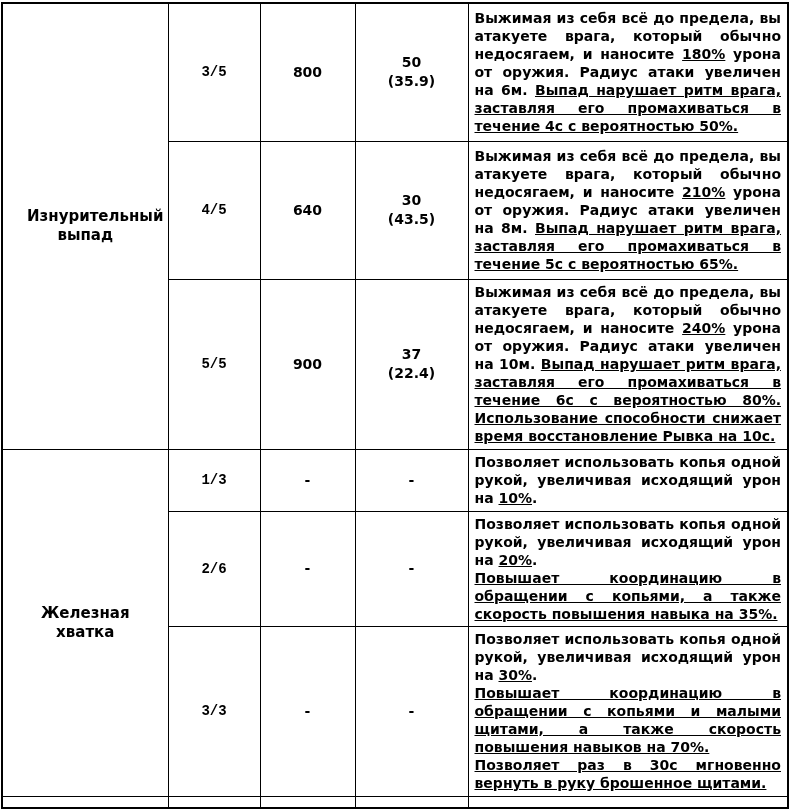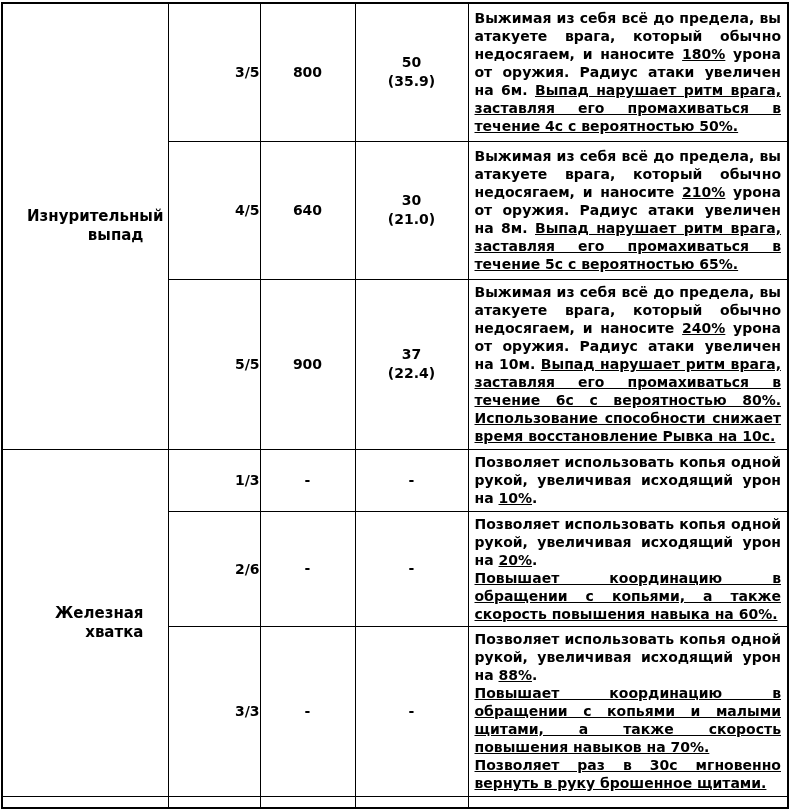--- a/index.html
+++ b/index.html
@@ -21,28 +21,29 @@
     margin: 2px 0 0 1px;
     border: 2px solid #000;
   }
   td {
     border: 1px solid #000;
     padding: 0;
     vertical-align: middle;
     overflow: hidden;
   }
   .name-cell {
-    text-align: right;
+    text-align: center;
     font-size: 15px;
     line-height: 19px;
     padding: 5px 24px;
   }
   .level-cell {
-    text-align: right;
+    text-align: center;
     font-size: 14px;
+    font-family: Liberation Mono, monospace;
   }
   .num-cell {
     text-align: center;
     font-size: 14px;
     line-height: 19px;
   }
   .desc-cell {
     font-size: 14px;
     padding: 2px 6px;
     vertical-align: middle;
@@ -77,21 +78,21 @@
         </td>
         <td class="desc-cell">
           <div class="para"><span>Выжимая из себя всё до предела, вы атакуете врага, который обычно недосягаем, и наносите </span><span class="u">180%</span><span> урона от оружия. Радиус атаки увеличен на 6м. </span><span class="u">Выпад нарушает ритм врага, заставляя его промахиваться в течение 4с с вероятностью 50%.</span></div>
         </td>
       </tr>
       <tr style="height: 138px;">
         <td class="level-cell">4/5</td>
         <td class="num-cell">640</td>
         <td class="num-cell">
           <div>30</div>
-          <div>(21.0)</div>
+          <div>(43.5)</div>
         </td>
         <td class="desc-cell">
           <div class="para"><span>Выжимая из себя всё до предела, вы атакуете врага, который обычно недосягаем, и наносите </span><span class="u">210%</span><span> урона от оружия. Радиус атаки увеличен на 8м. </span><span class="u">Выпад нарушает ритм врага, заставляя его промахиваться в течение 5с с вероятностью 65%.</span></div>
         </td>
       </tr>
       <tr style="height: 170px;">
         <td class="level-cell">5/5</td>
         <td class="num-cell">900</td>
         <td class="num-cell">
           <div>37</div>
@@ -113,31 +114,31 @@
         </td>
       </tr>
       <tr style="height: 115px;">
         <td class="level-cell">2/6</td>
         <td class="num-cell">-</td>
         <td class="num-cell">
           <div>-</div>
         </td>
         <td class="desc-cell">
           <div class="para"><span>Позволяет использовать копья одной рукой, увеличивая исходящий урон на </span><span class="u">20%</span><span>.</span></div>
-          <div class="para"><span class="u">Повышает координацию в обращении с копьями, а также скорость повышения навыка на 60%.</span></div>
+          <div class="para"><span class="u">Повышает координацию в обращении с копьями, а также скорость повышения навыка на 35%.</span></div>
         </td>
       </tr>
       <tr style="height: 170px;">
         <td class="level-cell">3/3</td>
         <td class="num-cell">-</td>
         <td class="num-cell">
           <div>-</div>
         </td>
         <td class="desc-cell">
-          <div class="para"><span>Позволяет использовать копья одной рукой, увеличивая исходящий урон на </span><span class="u">88%</span><span>.</span></div>
+          <div class="para"><span>Позволяет использовать копья одной рукой, увеличивая исходящий урон на </span><span class="u">30%</span><span>.</span></div>
           <div class="para"><span class="u">Повышает координацию в обращении с копьями и малыми щитами, а также скорость повышения навыков на 70%.</span></div>
           <div class="para"><span class="u">Позволяет раз в 30с мгновенно вернуть в руку брошенное щитами.</span></div>
         </td>
       </tr>
       <tr style="height: 12px;">
         <td class="name-cell"></td>
         <td class="level-cell"></td>
         <td class="num-cell"></td>
         <td class="num-cell"></td>
         <td class="desc-cell"></td>

